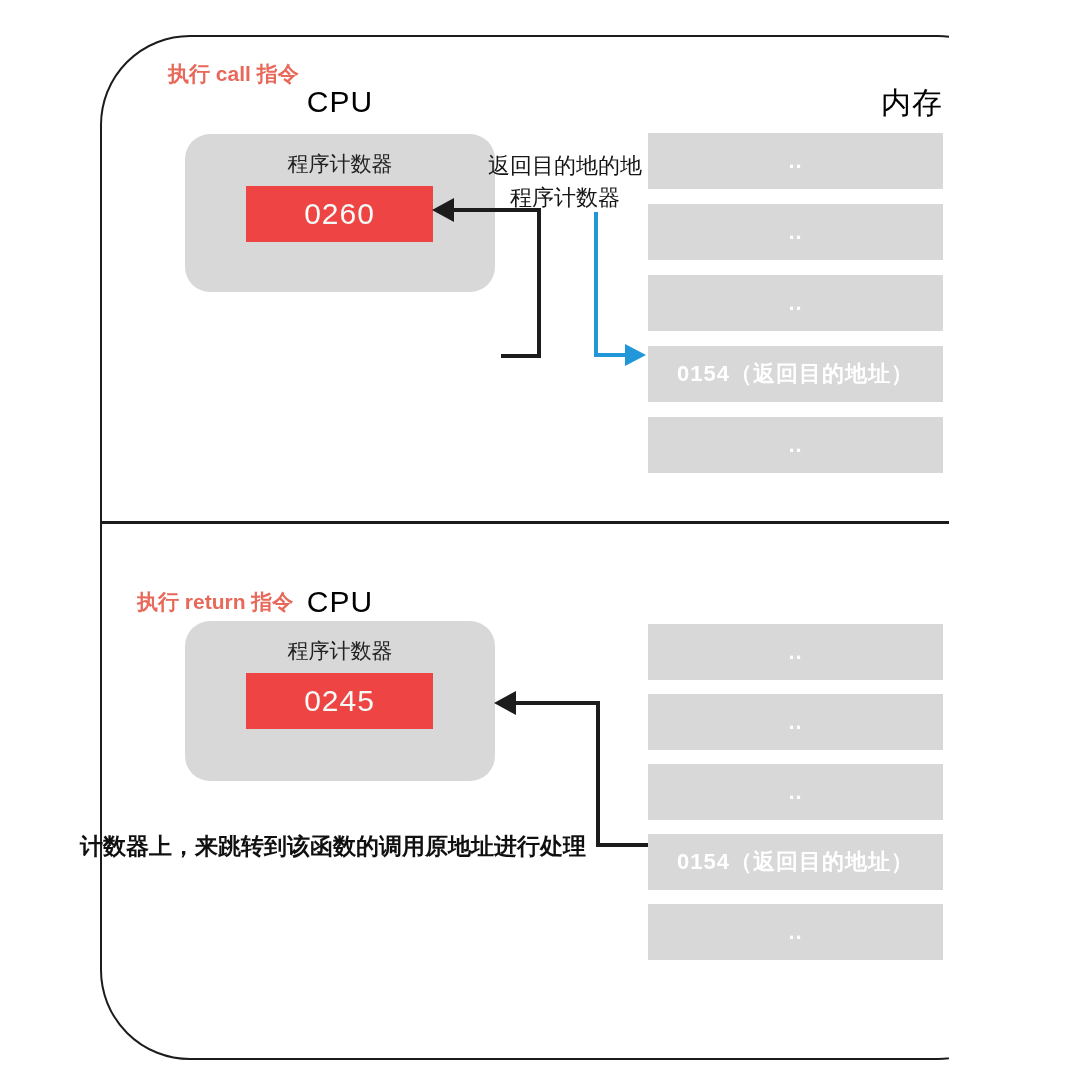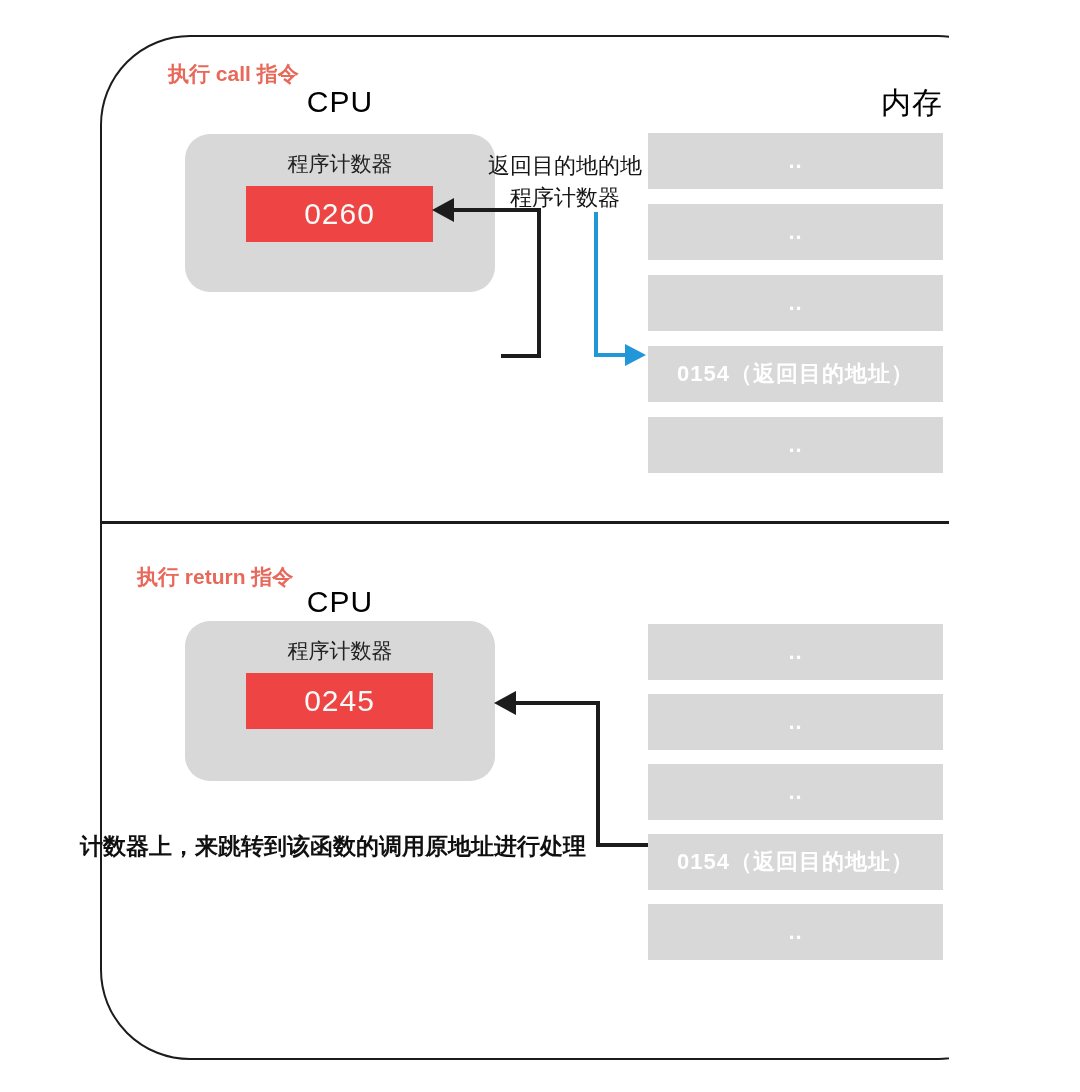--- a/index.html
+++ b/index.html
@@ -83,21 +83,21 @@
     <div class="abs mem-row" style="left:648px;top:204px;">..</div>
     <div class="abs mem-row" style="left:648px;top:275px;">..</div>
     <div class="abs mem-row" style="left:648px;top:346px;">0154（返回目的地址）</div>
     <div class="abs mem-row" style="left:648px;top:417px;">..</div>
 
     <div class="abs caption" style="left:95px;top:326px;width:460px;">
     </div>
   </section>
 
   <section>
-    <div class="abs sec-label" style="left:137px;top:563px;">执行 return 指令</div>
+    <div class="abs sec-label" style="left:137px;top:588px;">执行 return 指令</div>
 
     <div class="abs big-title" style="left:185px;top:585px;width:310px;">CPU</div>
 
     <div class="abs cpu-box" style="left:185px;top:621px;height:160px;">
       <div class="pc-label">程序计数器</div>
       <div class="pc-value">0245</div>
     </div>
 
     <div class="abs mem-row" style="left:648px;top:624px;">..</div>
     <div class="abs mem-row" style="left:648px;top:694px;">..</div>

